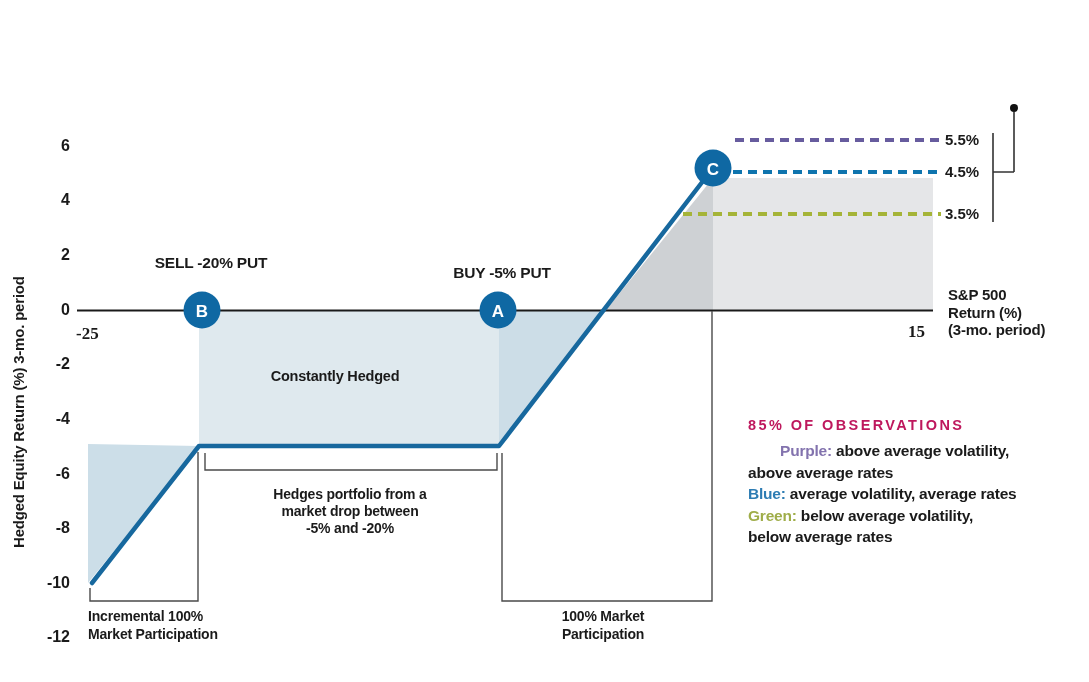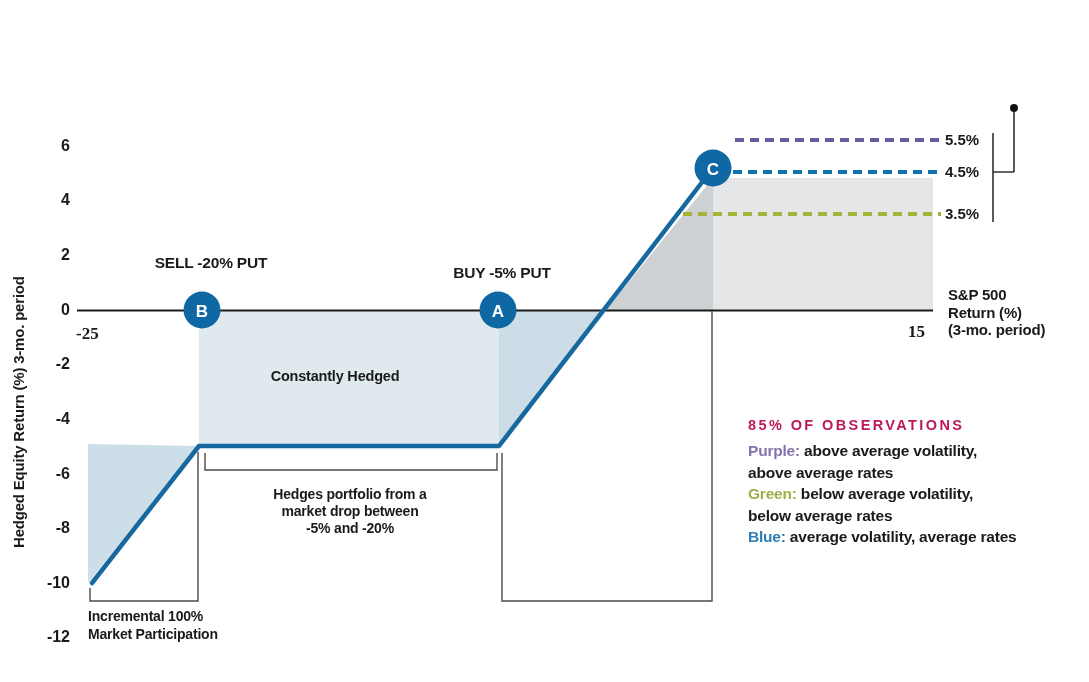--- a/index.html
+++ b/index.html
@@ -94,23 +94,25 @@
   <div class="pct" style="top:131px;">5.5%</div>
   <div class="pct" style="top:163px;">4.5%</div>
   <div class="pct" style="top:205px;">3.5%</div>
 
   <div class="lbl ctr" style="left:235px;top:368px;width:200px;font-size:14.5px;">Constantly Hedged</div>
   <div class="lbl pre ctr note" style="left:250px;top:486px;width:200px;line-height:17px;">Hedges portfolio from a
 market drop between
 -5% and -20%</div>
   <div class="lbl pre note" style="left:88px;top:607px;line-height:18px;">Incremental 100%
 Market Participation</div>
+  <div class="lbl pre ctr note" style="left:518px;top:607px;width:170px;line-height:18px;">100% Market
+Participation</div>
 
   <div class="legend">
     <div class="legend-title" style="color: #be185d;">85% OF OBSERVATIONS</div>
-    <div class="legend-item"><span class="legend-key" style="color: rgb(131, 115, 174);">Purple:</span><span class="legend-text"> above average volatility,
+    <div class="legend-item"><span class="legend-key" style="color: rgb(131, 115, 174); margin-left: 32px;">Purple:</span><span class="legend-text"> above average volatility,
 above average rates</span></div>
+    <div class="legend-item"><span class="legend-key" style="color: rgb(45, 124, 179);">Blue:</span><span class="legend-text"> average volatility, average rates</span></div>
     <div class="legend-item"><span class="legend-key" style="color: rgb(159, 173, 73);">Green:</span><span class="legend-text"> below average volatility,
 below average rates</span></div>
-    <div class="legend-item"><span class="legend-key" style="color: rgb(45, 124, 179);">Blue:</span><span class="legend-text"> average volatility, average rates</span></div>
   </div>
 
 </div>
 
 </body></html>

